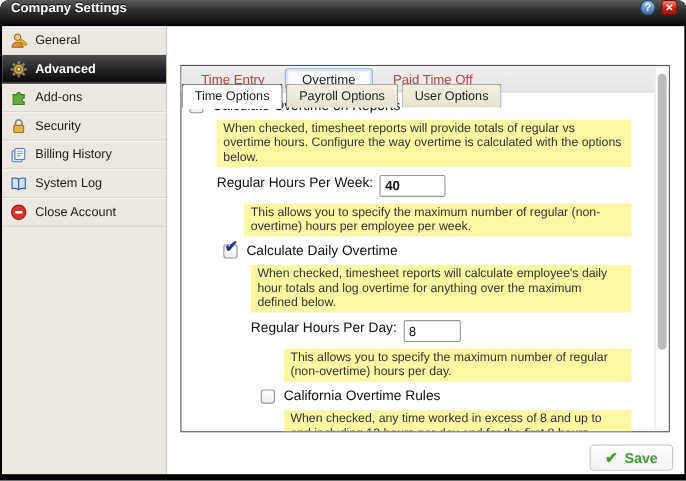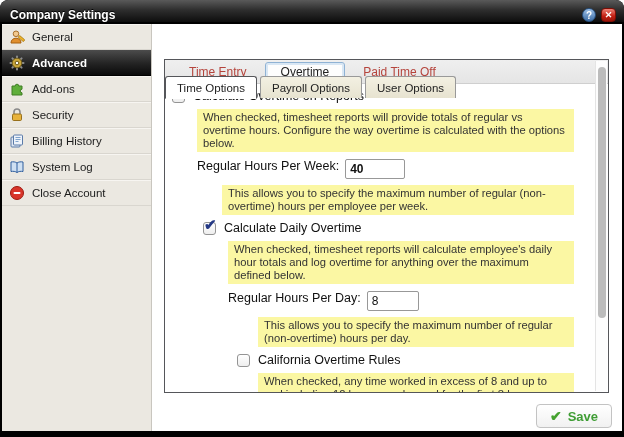--- a/index.html
+++ b/index.html
@@ -5,21 +5,21 @@
   * { margin:0; padding:0; box-sizing:border-box; }
   html,body { background:#fff; }
   body { font-family:"Liberation Sans", sans-serif; }
 
   .window { position:relative; width:624px; height:437px; background:#000;
             border-radius:8px 8px 0 0; overflow:hidden; }
 
   
   .titlebar { position:absolute; top:0; left:0; right:0; height:22px;
               background:linear-gradient(#5a5a5a, #2e2e2e 45%, #0d0d0d);
-              border-radius:8px 8px 0 0; display:flex; align-items:flex-end; }
+              border-radius:8px 8px 0 0; display:flex; align-items:flex-start; }
   .title { color:#fff; font-size:12px; font-weight:bold; margin-left:10px;
            text-shadow:0 -1px 0 #000; }
   .tb-buttons { margin-left:auto; margin-right:8px; display:flex; gap:5px; align-items:center; }
   .tb-help { width:14px; height:14px; border-radius:50%; color:#fff; font-size:10px;
              font-weight:bold; text-align:center; line-height:14px; cursor:default;
              background:linear-gradient(#9cc0e8, #3e6ea6); border:1px solid #27507e; }
   .tb-close { width:15px; height:14px; border-radius:4px; color:#fff; font-size:9px;
               font-weight:bold; text-align:center; line-height:13px; cursor:default;
               background:linear-gradient(#ef8276, #c21f12 60%, #9c150a); border:1px solid #7e0e05; }
 
@@ -45,21 +45,21 @@
          background:linear-gradient(#f3f0e2, #e7e3d0);
          border:1px solid #999; border-bottom:none; border-radius:3px 3px 0 0; cursor:default;margin-top:40px; }
   .tab.active { background:#fff; border:1px solid #55565a; border-bottom:1px solid #fff;
                 margin-bottom:-1px; position:relative; z-index:4; }
 
   .contentbox { position:absolute; top:35px; left:12px; right:13px; bottom:38px;
                 border:1px solid #55565a; background:#fff; display:flex; flex-direction:column; }
 
   .subtabs { height:24px; flex:none; background:linear-gradient(#efefef, #e5e5e5);
              border-bottom:1px solid #cfcfcf; display:flex; align-items:center;
-             padding-left:24px; gap:18px; }
+             padding-left:18px; gap:18px; }
   .subtab-link { font-size:12px; color:#b5443c; cursor:default; }
   .subtab-btn { font-size:12px; color:#222; background:#fdfdfd; padding:2px 15px;
                 border:1px solid #8fb2d4; border-radius:3px;
                 box-shadow:inset 0 0 0 2px #d9e7f4; cursor:default; }
 
   .scrollarea { position:relative; flex:1; overflow:hidden; padding:5px 26px 0 7px; }
 
   .cb-row { display:flex; align-items:center; gap:8px; }
   .cb { width:13px; height:13px; flex:none; border:1px solid #949494; border-radius:3px;
         background:linear-gradient(#fff, #eee); position:relative; cursor:default; }

